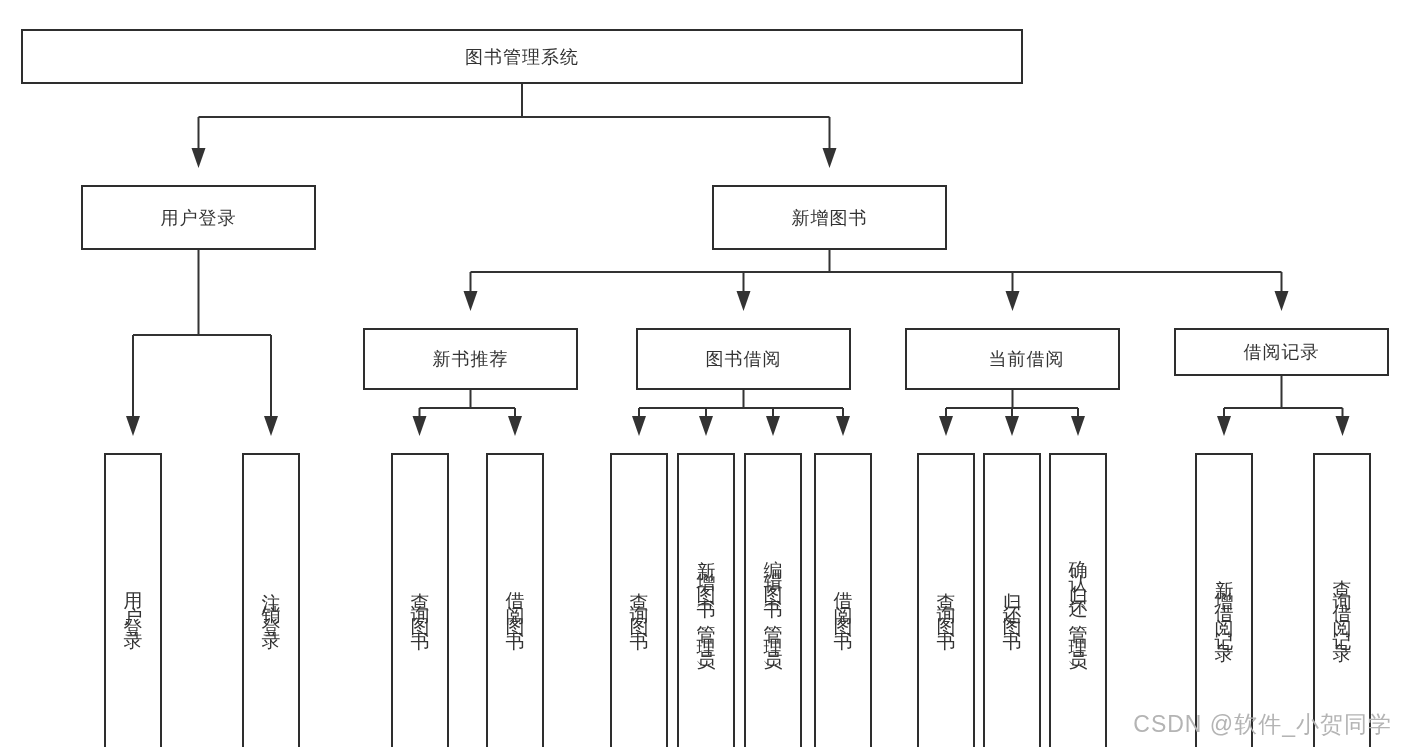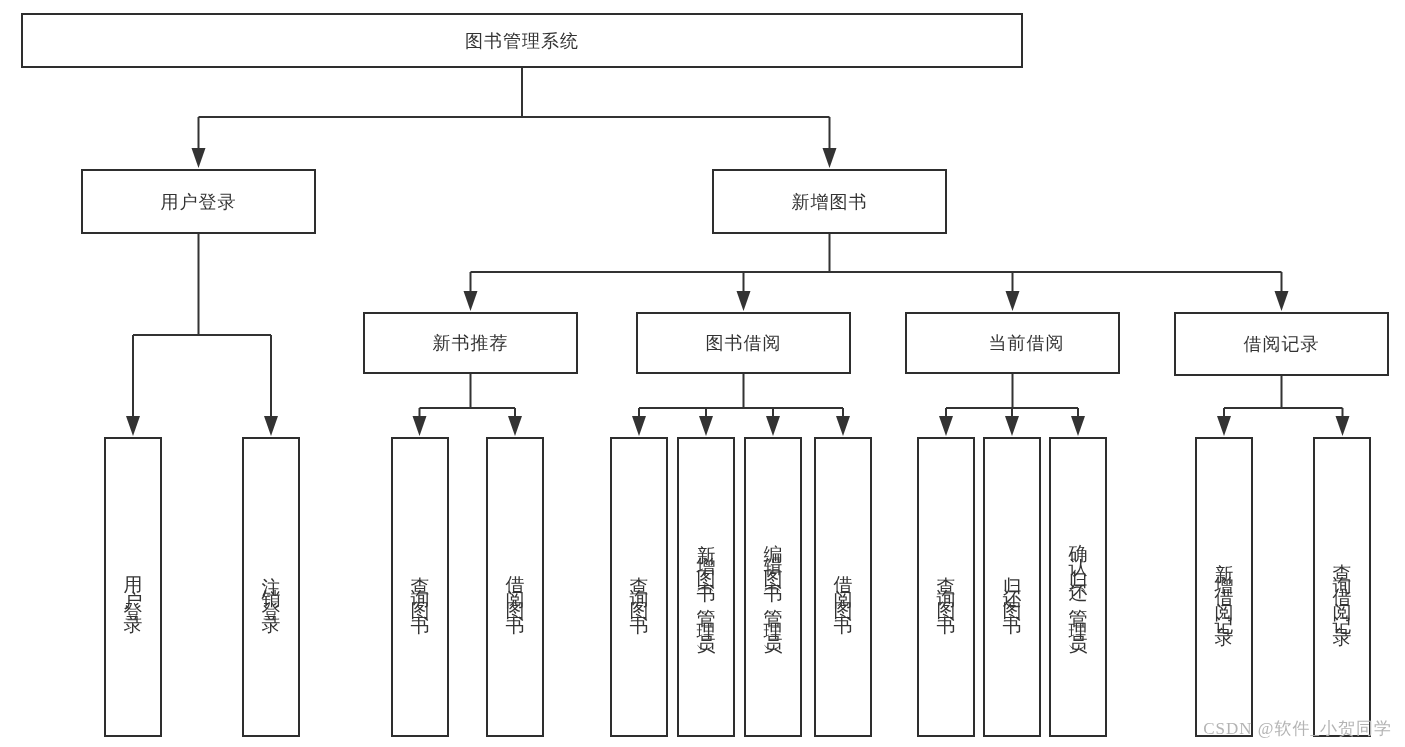--- a/index.html
+++ b/index.html
@@ -32,20 +32,21 @@
     position:absolute;
     box-sizing:border-box;
     background:#ffffff;
     border:2px solid var(--box-border);
     color:var(--text);
     z-index:2;
     display:flex;
     align-items:center;
     justify-content:center;
     text-align:center;
+    margin-top:16px;
   }
   .hnode{
     font-size:18px;
     letter-spacing:1px;
   }
   .leaf{
     display:block;
     writing-mode:vertical-rl;
     text-orientation:upright;
     text-align:center;
@@ -53,26 +54,25 @@
     letter-spacing:13px;
     line-height:54px;
     width:58px;
     height:300px;
     top:437px;
   }
   .watermark{
     position:absolute;
     right:13px;
     bottom:7px;
-    font-size:17px;
+    font-size:23px;
     letter-spacing:1px;
     color:var(--watermark);
     z-index:3;
     white-space:nowrap;
-    font-family:Liberation Serif, serif;
   }
   svg line, svg path{
     stroke:var(--line);
     stroke-width:2;
     fill:none;
   }
   svg polygon{
     fill:var(--line);
     stroke:none;
   }
@@ -138,21 +138,21 @@
   </svg>
 
   <div class="node hnode" style="left:21px;top:13px;width:1002px;height:55px;">图书管理系统</div>
 
   <div class="node hnode" style="left:81px;top:169px;width:235px;height:65px;">用户登录</div>
   <div class="node hnode" style="left:712px;top:169px;width:235px;height:65px;">新增图书</div>
 
   <div class="node hnode" style="left:636px;top:312px;width:215px;height:62px;">图书借阅</div>
   <div class="node hnode" style="left:363px;top:312px;width:215px;height:62px;">新书推荐</div>
   <div class="node hnode" style="left:905px;top:312px;width:215px;height:62px;padding-left:28px;">当前借阅</div>
-  <div class="node hnode" style="left:1174px;top:312px;width:215px;height:64px;">借阅记录</div>
+  <div class="node hnode" style="left:1174px;top:312px;width:215px;height:48px;">借阅记录</div>
 
   <div class="node leaf" style="left:104px;">用户登录</div>
   <div class="node leaf" style="left:242px;">注销登录</div>
 
   <div class="node leaf" style="left:391px;">查询图书</div>
   <div class="node leaf" style="left:486px;">借阅图书</div>
 
   <div class="node leaf" style="left:610px;">查询图书</div>
   <div class="node leaf" style="left:677px;">新增图书（管理员）</div>
   <div class="node leaf" style="left:744px;">编辑图书（管理员）</div>

